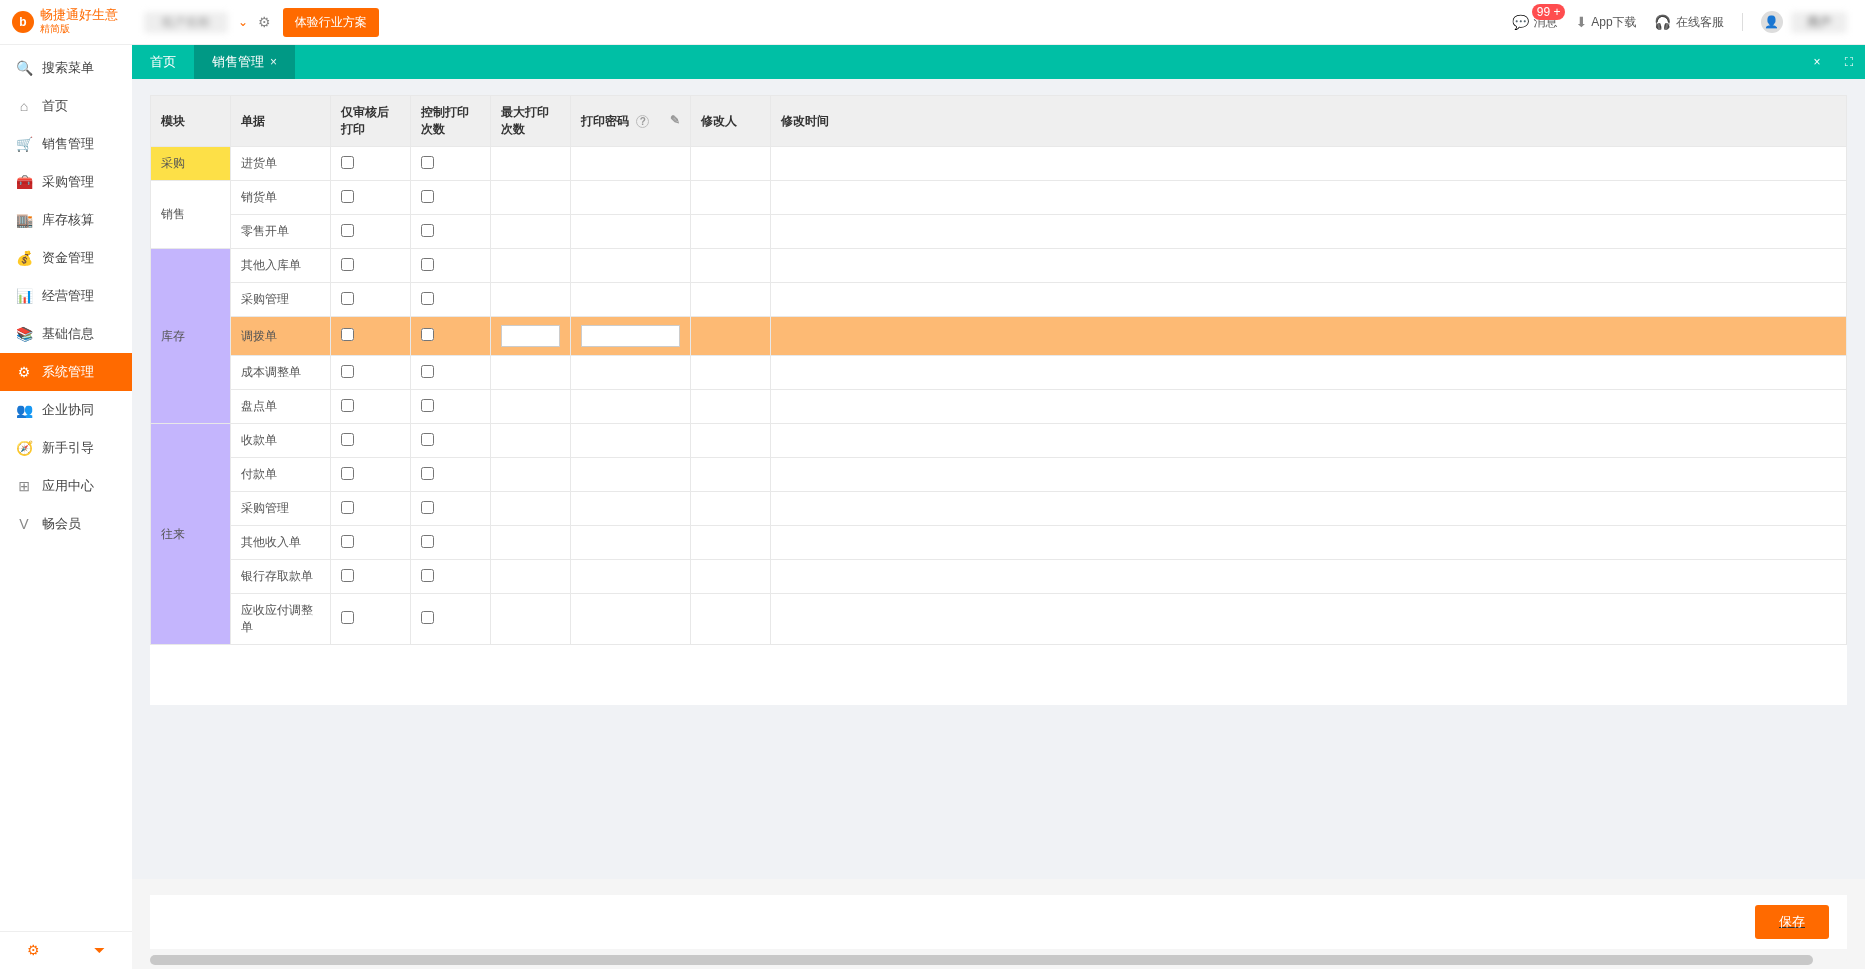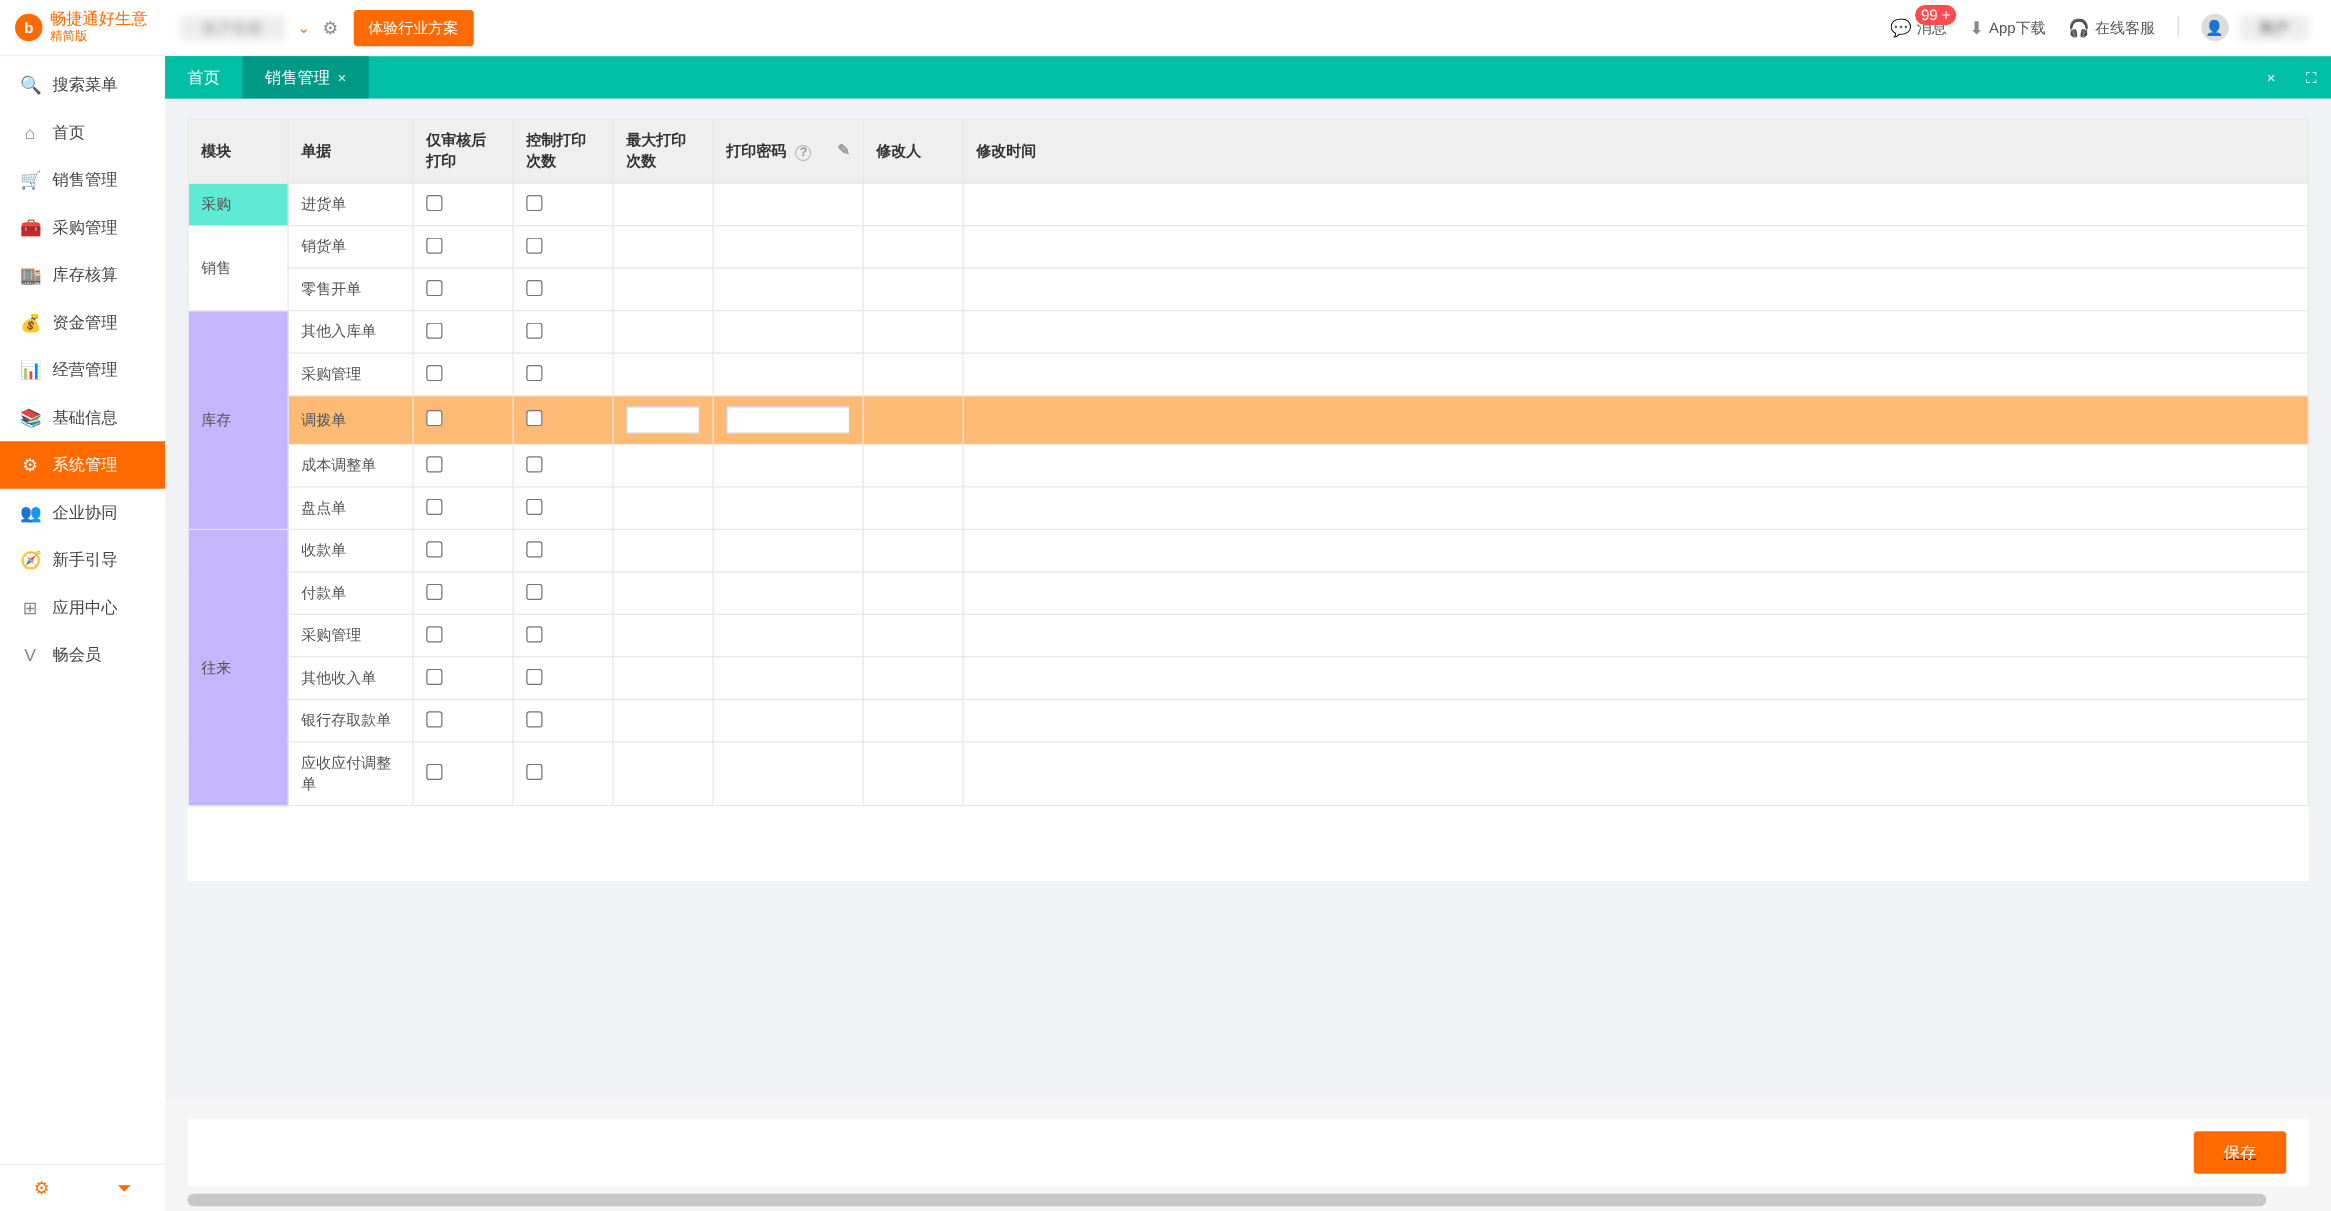--- a/index.html
+++ b/index.html
@@ -221,21 +221,21 @@
                   <span>打印密码</span>
                   <span class="help-icon">?</span>
                   <span class="edit-icon">✎</span>
                 </th>
                 <th>修改人</th>
                 <th>修改时间</th>
               </tr>
             </thead>
             <tbody id="tbody">
                 <tr>
-                  <td rowspan="1" style="background: #5eead4;">采购</td>
+                  <td rowspan="1" style="background: #fde047;">采购</td>
                   <td>进货单</td>
                   <td><input type="checkbox" style=""></td>
                   <td><input type="checkbox" style=""></td>
                   <td></td>
                   <td></td>
                   <td></td>
                   <td></td>
                 </tr>
                 <tr>
                   <td rowspan="2" style="background: rgb(255, 255, 255);">销售</td>

